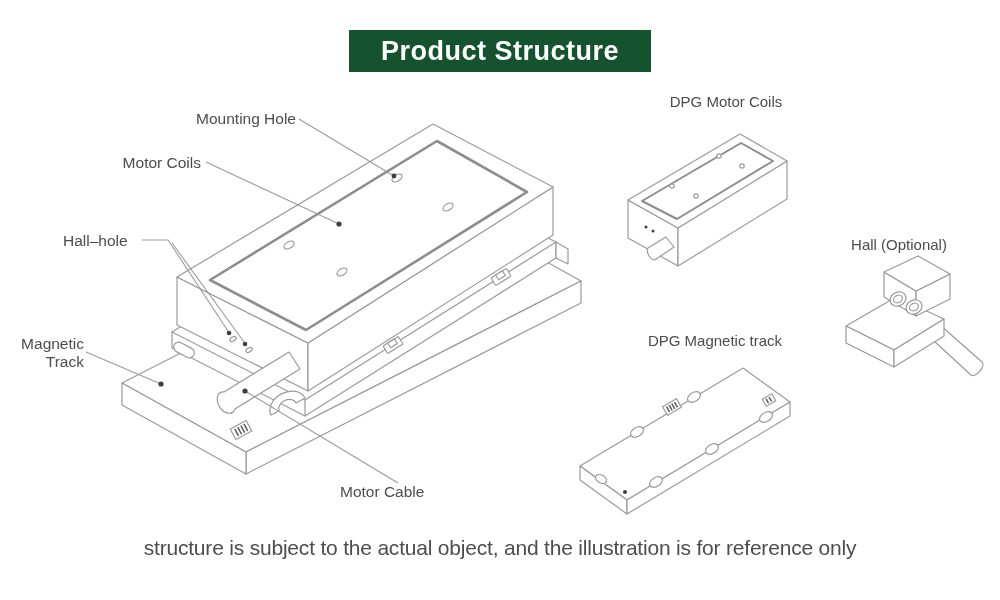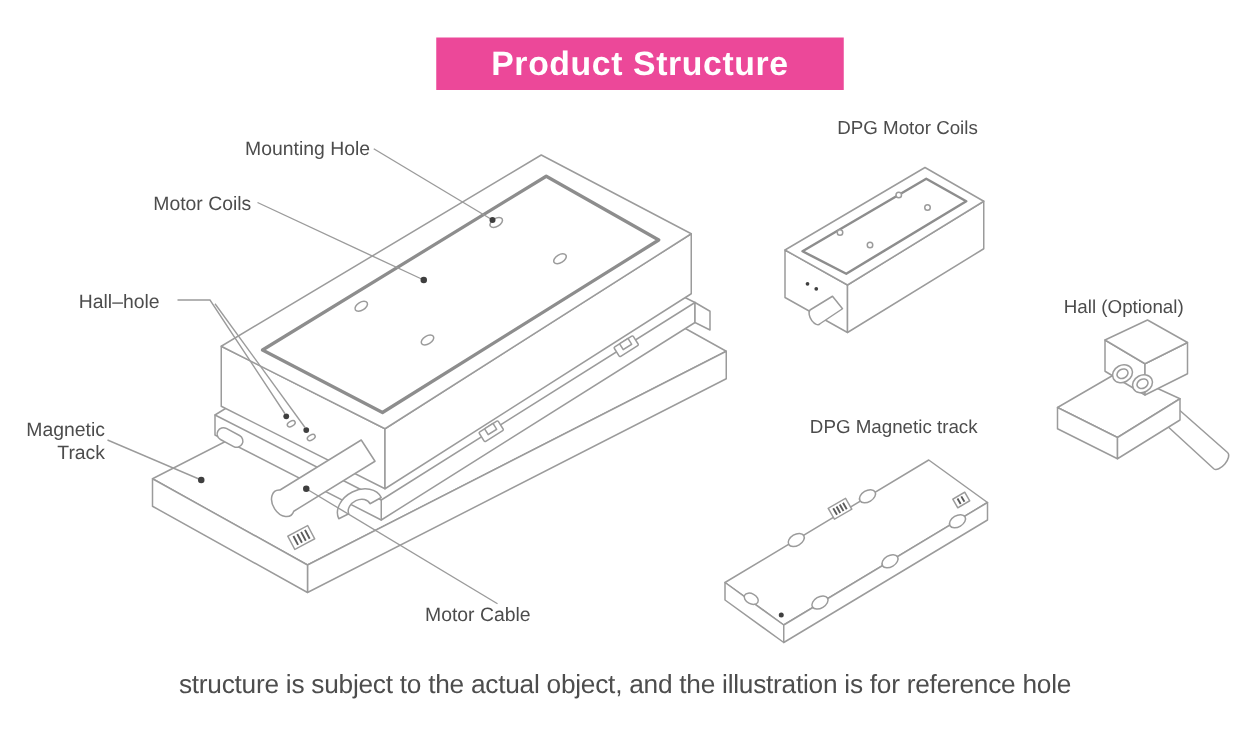--- a/index.html
+++ b/index.html
@@ -1,22 +1,22 @@
 <!DOCTYPE html>
 <html><head>
 <meta charset="utf-8">
 <style>
   html,body{margin:0;padding:0;background:#ffffff;}
   .stage{
     position:relative;width:1000px;height:600px;background:#ffffff;
     font-family:"Liberation Sans", sans-serif;overflow:hidden;
   }
   .banner{
-    position:absolute;left:349px;top:30px;width:326px;height:42px;
-    background:#ec4899;color:#ffffff;display:flex;align-items:center;justify-content:center;
+    position:absolute;left:349px;top:30px;width:302px;height:42px;
+    background:#14532d;color:#ffffff;display:flex;align-items:center;justify-content:center;
     font-size:27px;font-weight:bold;letter-spacing:0.5px;
   }
   .note{
     position:absolute;left:0;top:534px;width:1000px;text-align:center;
     color:#4d4d4d;font-size:21px;line-height:28px;letter-spacing:-0.2px;
   }
   svg{position:absolute;left:0;top:0;}
   .ln{fill:#ffffff;stroke:#9b9b9b;stroke-width:1.2;stroke-linejoin:round;stroke-linecap:round;}
   .ln-open{fill:none;stroke:#9b9b9b;stroke-width:1.2;stroke-linejoin:round;stroke-linecap:round;}
   .thick{fill:none;stroke:#8d8d8d;stroke-width:2.6;stroke-linejoin:round;}
@@ -180,16 +180,16 @@
       <g transform="translate(769,400) rotate(-30)">
         <rect class="ln" x="-5.5" y="-4" width="11" height="8"></rect>
         <line class="bar" x1="-2" y1="-2.5" x2="-2" y2="2.5"></line>
         <line class="bar" x1="1.5" y1="-2.5" x2="1.5" y2="2.5"></line>
       </g>
       <circle class="dot" cx="625" cy="492" r="2"></circle>
     </g>
   </svg>
 
   <div class="note">
-    <div>structure is subject to the actual object, and the illustration is for reference hole</div>
+    <div>structure is subject to the actual object, and the illustration is for reference only</div>
   </div>
 
 </div>
 
 </body></html>

